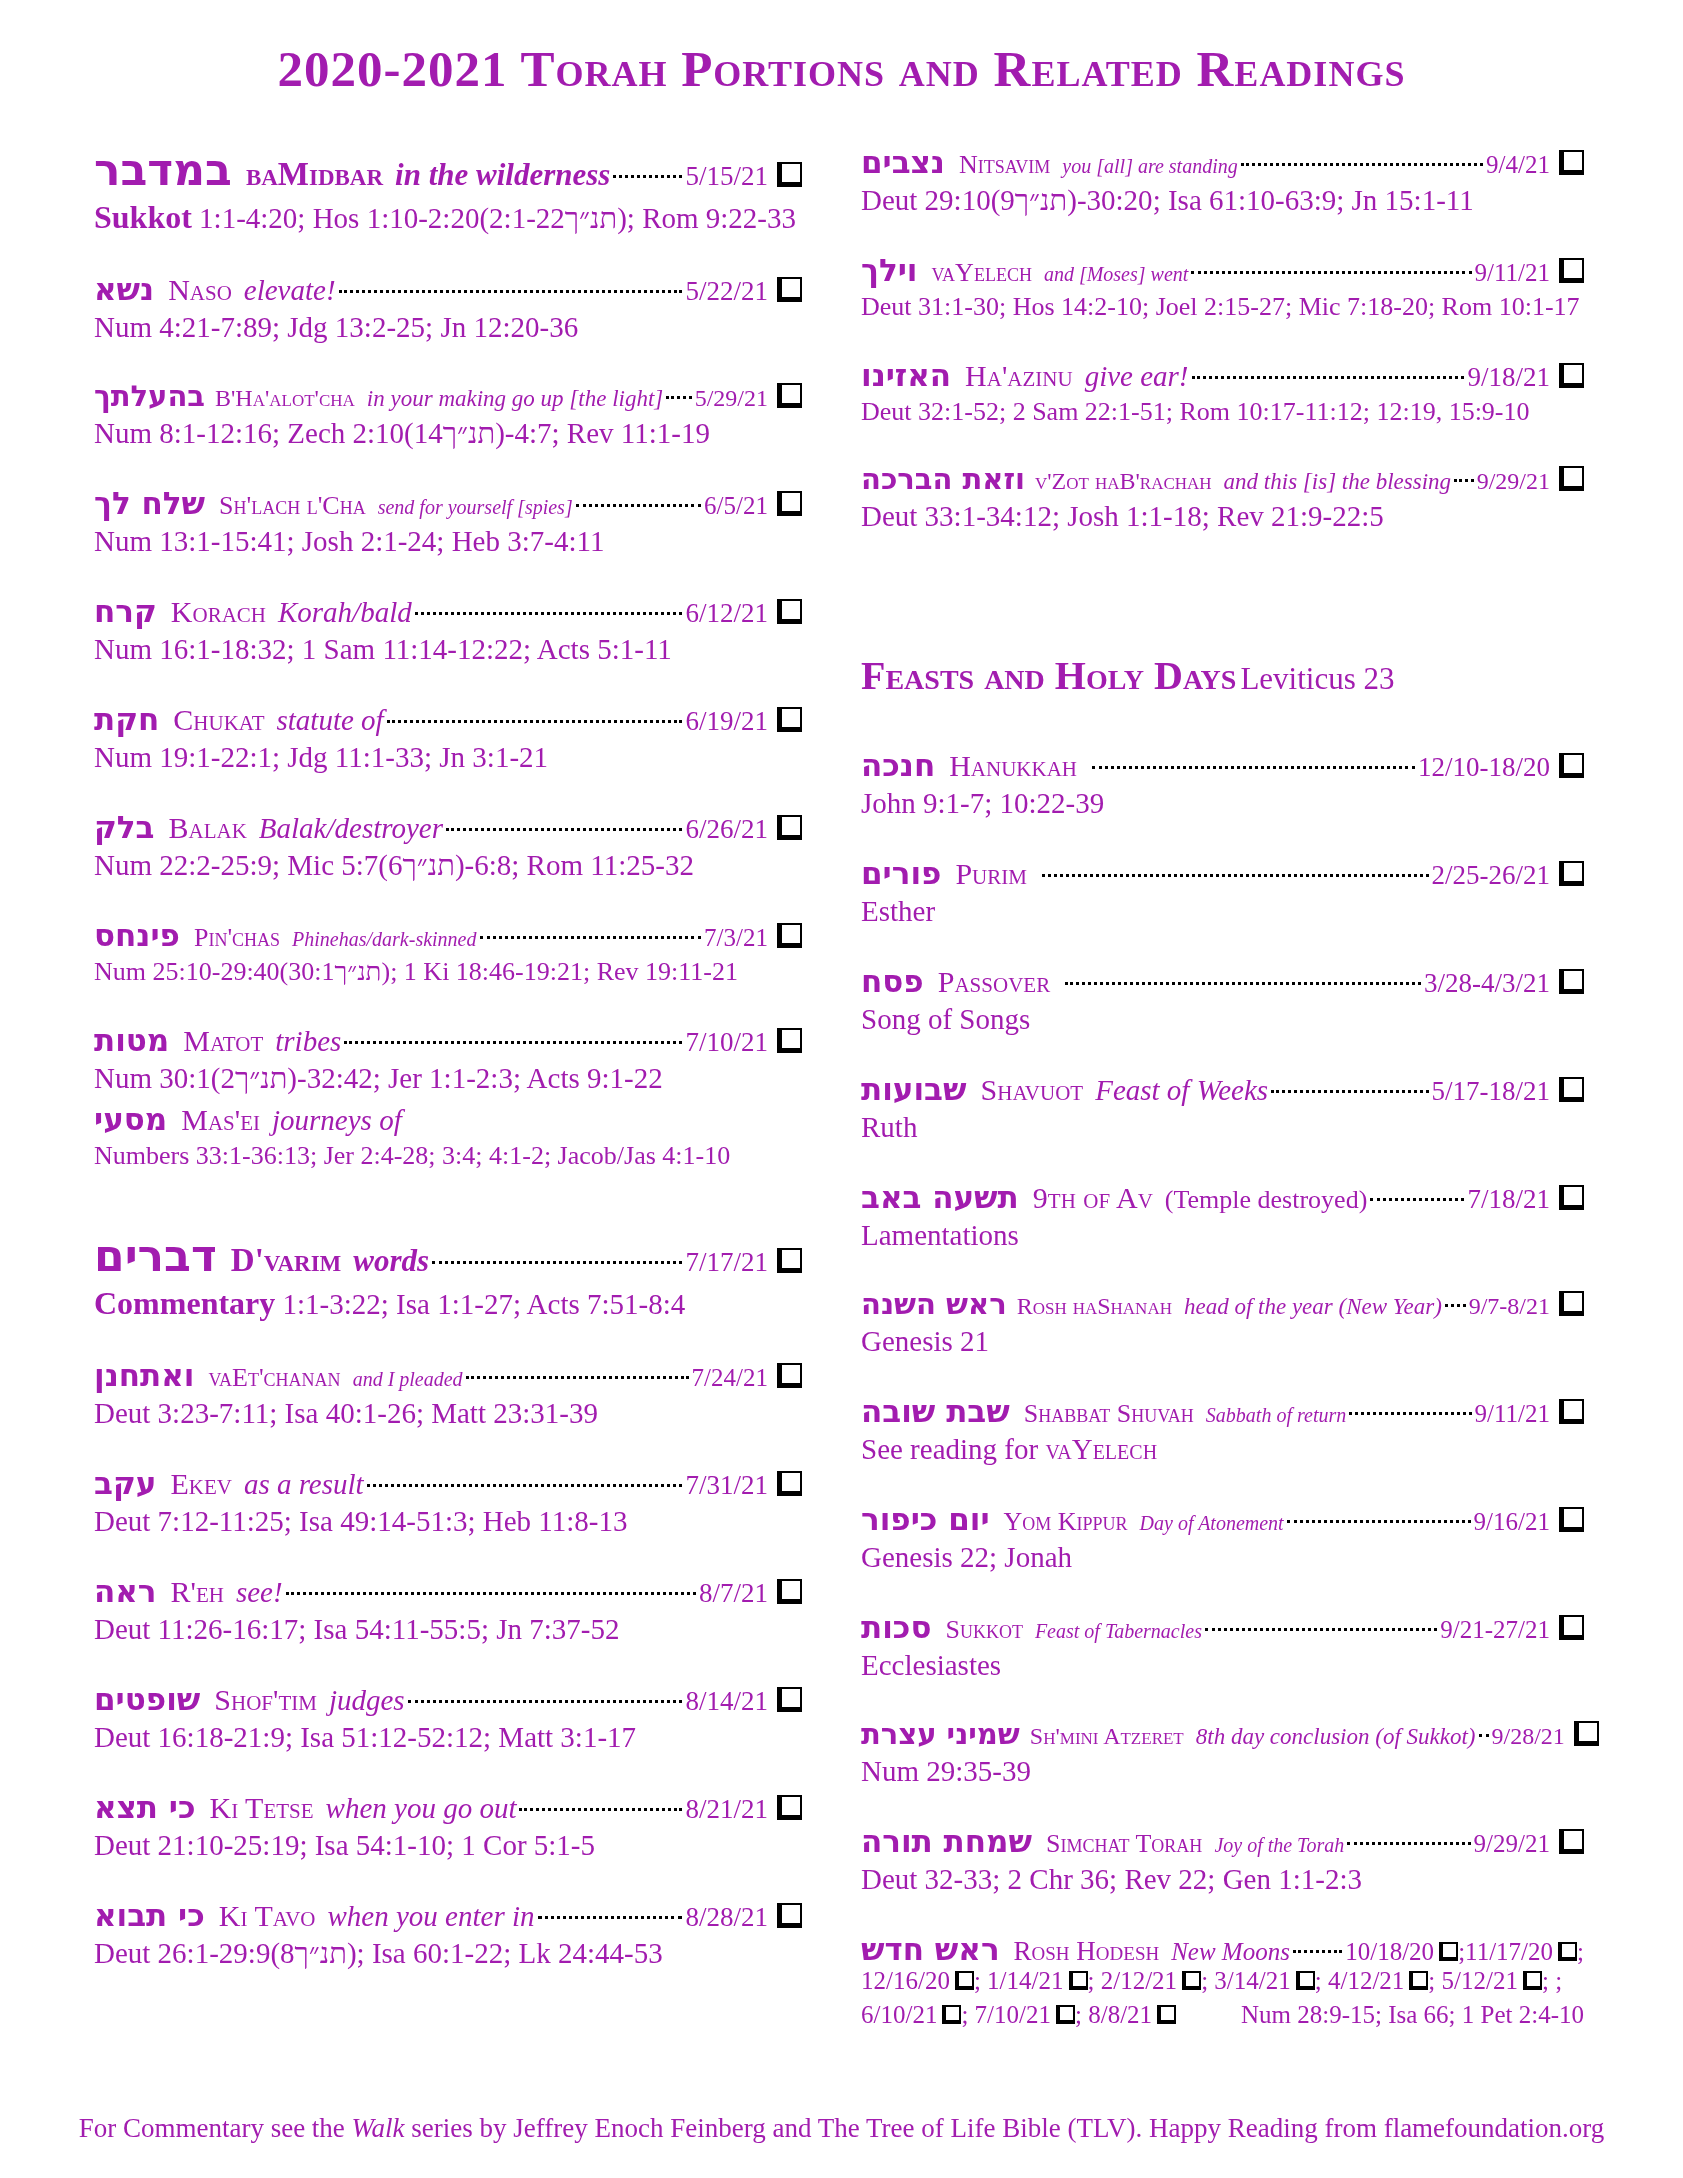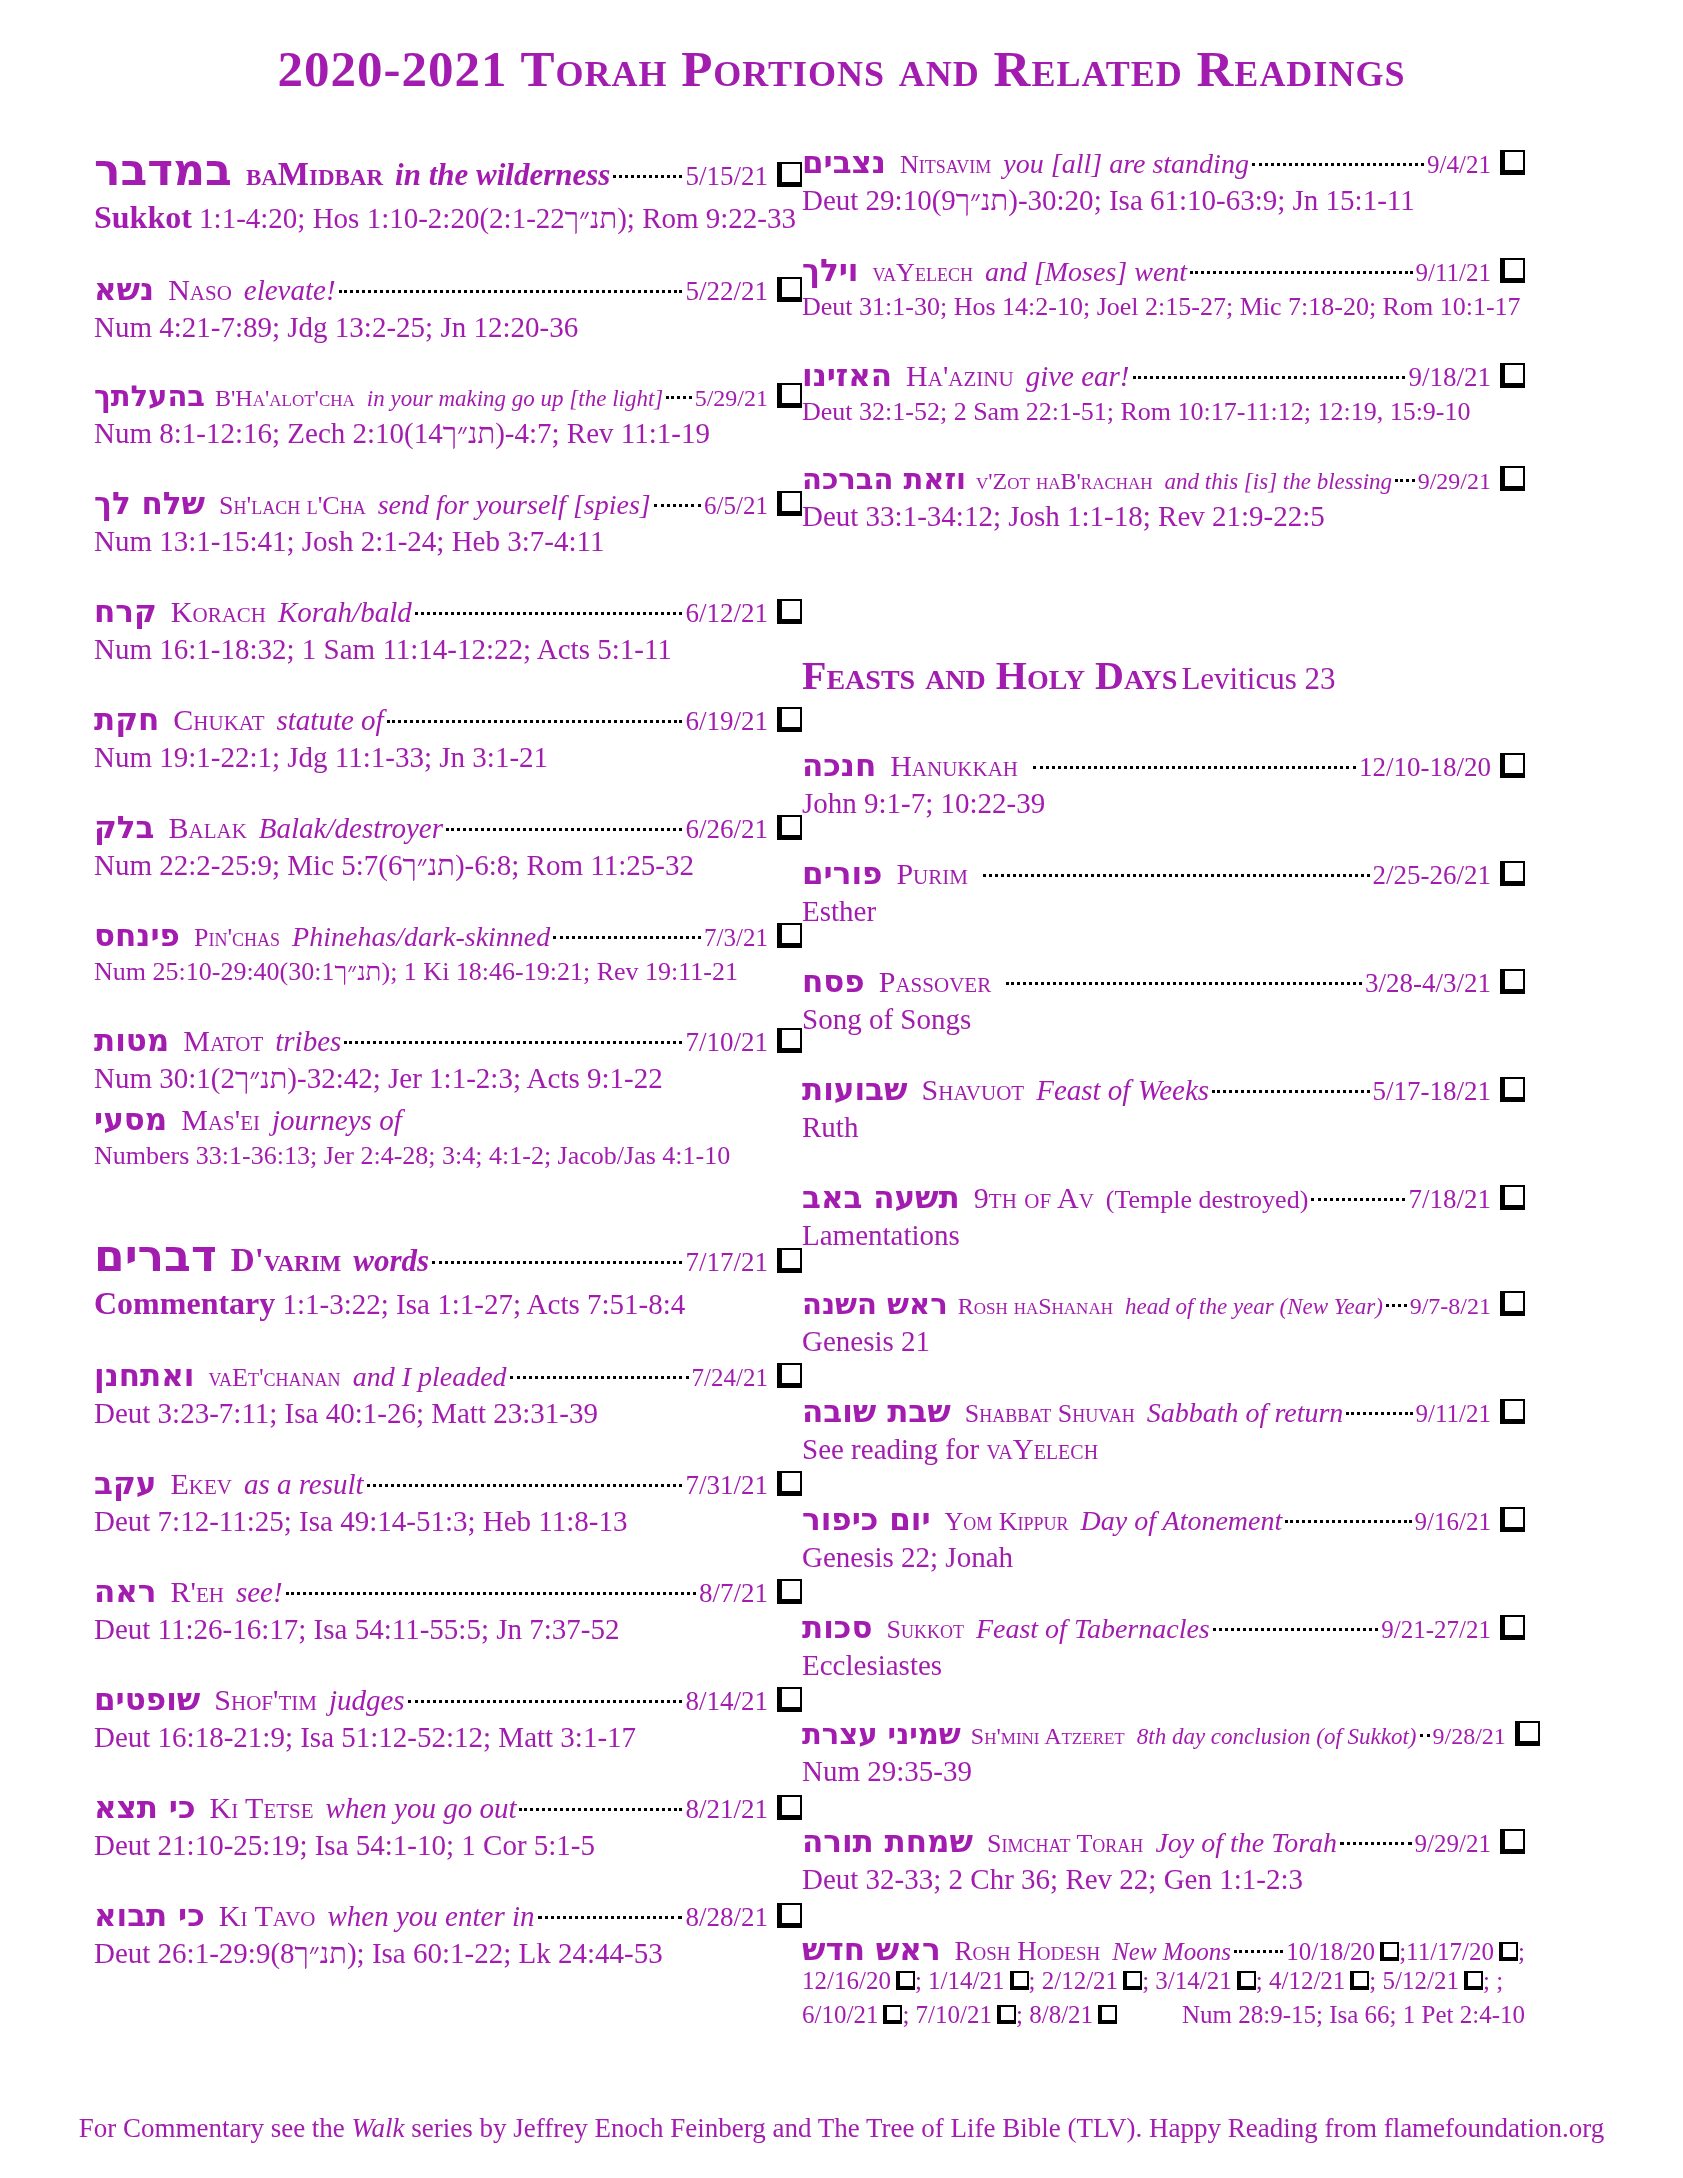--- a/index.html
+++ b/index.html
@@ -5,21 +5,21 @@
   html,body { margin:0; padding:0; background:#e8e8e8; }
   .page {
     width:1683px; height:2178px; background:#ffffff; color:#a21caf;
     font-family:"Liberation Serif", serif; position:relative; margin:0 auto;
     overflow:hidden;
   }
   .title {
     text-align:center; font-variant:small-caps; font-weight:bold;
     font-size:51px; padding-top:40px; letter-spacing:1px;
   }
-  .cols { display:flex; margin:46px 89px 0 94px; }
+  .cols { display:flex; margin:46px 89px 0 94px; gap:59px; }
   .col  { width:708px; flex:0 0 708px; }
   .col.right { width:723px; flex:0 0 723px; }
 
   .entry { margin-bottom:35px; }
   .eline { display:flex; align-items:baseline; white-space:nowrap; }
   .heb {
     font-family:"DejaVu Sans", sans-serif; font-weight:bold;
     font-size:31px; margin-right:14px; direction:rtl;
   }
   .nm { font-variant:small-caps; font-size:30px; margin-right:12px; }
@@ -39,21 +39,21 @@
   .refs.sm { font-size:26px; }
   .refs .rsc { font-variant:small-caps; }
 
   
   .sect .heb { font-size:44px; }
   .sect .nm { font-weight:bold; font-size:33px; }
   .sect .meaning { font-weight:bold; font-size:31px; }
 
   
   .eline.sm .nm { font-size:26px; }
-  .eline.sm .meaning { font-size:28px; }
+  .eline.sm .meaning { font-size:20px; }
   .eline.sm .date { font-size:25px; }
   .eline.xs .nm { font-size:24px; }
   .eline.xs .meaning { font-size:23px; }
   .eline.xs .date { font-size:24px; }
   .eline.xs .heb { font-size:29px; margin-right:10px; }
 
   .gap-top { margin-top:59px; }
 
   .feast-head { margin:119px 0 48px 0; white-space:nowrap; }
   .feast-head .fh-main { font-variant:small-caps; font-weight:bold; font-size:40px; }

